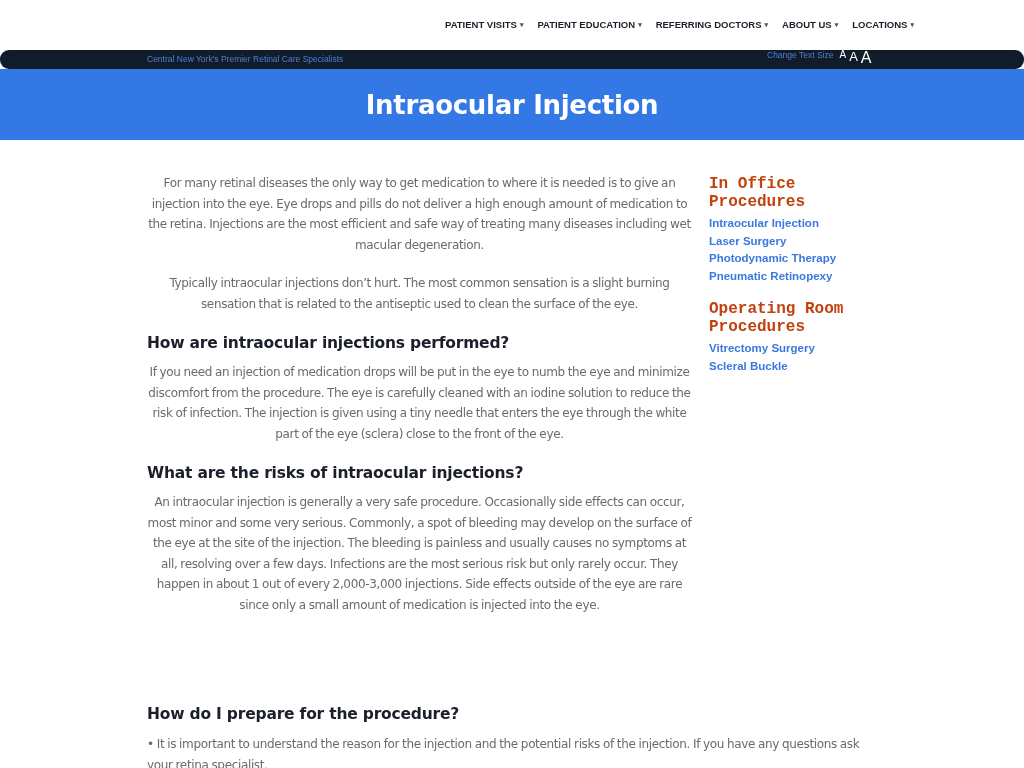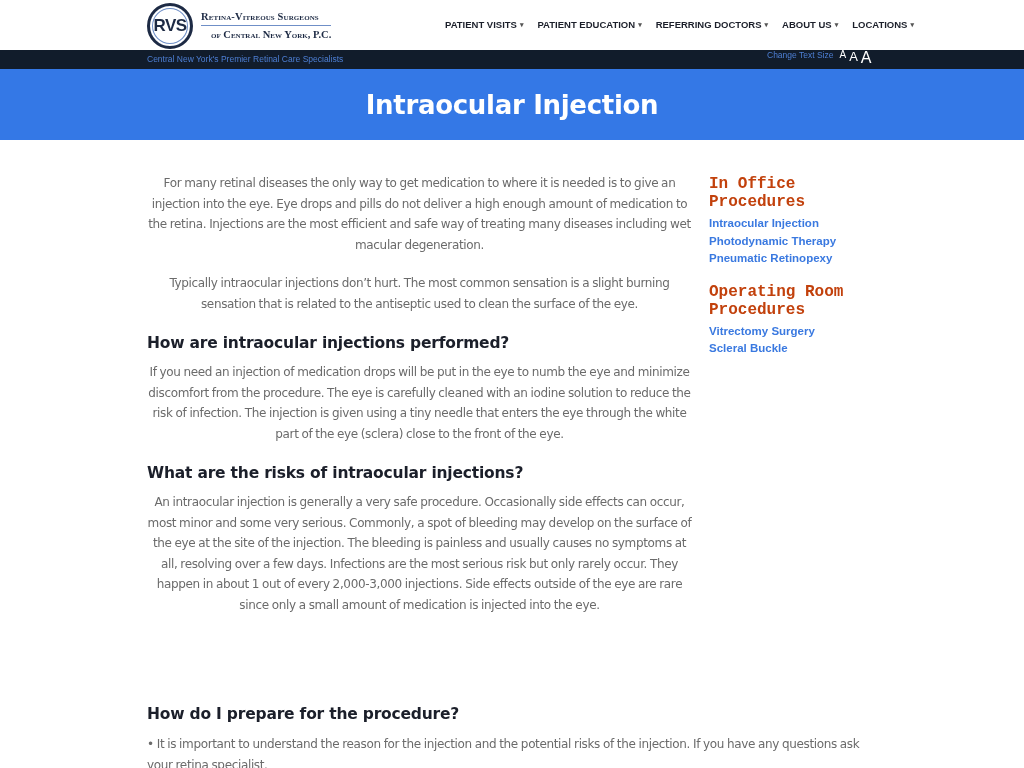--- a/index.html
+++ b/index.html
@@ -21,21 +21,21 @@
   .logo-line2 { font-size: 10.5px; font-variant: small-caps; line-height: 13px; padding-left: 10px; margin-top: 2px; }
 
   .nav { position: absolute; top: 19px; left: 445px; display: flex; }
   .nav-item {
     font-family: "Liberation Sans", sans-serif; font-weight: bold; font-size: 9.5px; color: #1b1f2a;
     margin-right: 14px; white-space: nowrap; cursor: pointer; display: flex; align-items: center;
   }
   .nav-item .caret { font-size: 7px; margin-left: 3px; color: #555; }
 
   
-  .tagbar { height: 19px; background: #111c2b; position: relative; }
+  .tagbar { height: 19px; background: #111c2b; position: relative; border-radius: 9px; }
   .tagline { position: absolute; left: 147px; top: 4px; font-size: 8.5px; color: #4d7fd4; font-family: "Liberation Sans", sans-serif; }
   .textsize { position: absolute; left: 767px; top: 0; height: 19px; display: flex; padding-bottom: 3px; }
   .textsize-label { font-size: 8.5px; color: #4d7fd4; font-family: "Liberation Sans", sans-serif; margin-right: 6px; }
   .ts-btn { color: #ffffff; font-family: "Liberation Sans", sans-serif; margin-right: 3px; cursor: pointer; line-height: 1; }
   .ts-small { font-size: 10px; }
   .ts-med { font-size: 13px; }
   .ts-large { font-size: 16px; }
 
   
   .hero { height: 71px; background: #3478e6; display: flex; align-items: center; justify-content: center; }
@@ -52,27 +52,20 @@
 
   .sidebar { position: absolute; left: 709px; top: 35px; width: 180px; }
   .sb-heading { font-family: Liberation Mono, monospace; font-weight: bold; font-size: 16px; color: #c2410c; margin-bottom: 4px; }
   .sb-link { display: block; font-family: "Liberation Sans", sans-serif; font-weight: bold; font-size: 11.5px; color: #3a79e0; line-height: 17.5px; text-decoration: none; cursor: pointer; }
   .sb-group { margin-bottom: 15px; }
 </style>
 </head>
 <body>
 
 <header class="header">
-  <div class="logo">
-    <div class="logo-circle">RVS</div>
-    <div class="logo-text">
-      <div class="logo-line1">Retina-Vitreous Surgeons</div>
-      <div class="logo-line2">of Central New York, P.C.</div>
-    </div>
-  </div>
   <nav class="nav">
     <div class="nav-item">
       <span>PATIENT VISITS</span>
       <span class="caret">▾</span>
     </div>
     <div class="nav-item">
       <span>PATIENT EDUCATION</span>
       <span class="caret">▾</span>
     </div>
     <div class="nav-item">
@@ -116,20 +109,21 @@
 
   <section class="wide">
     <h2>How do I prepare for the procedure?</h2>
     <p>• It is important to understand the reason for the injection and the potential risks of the injection. If you have any questions ask your retina specialist.</p>
   </section>
 
   <aside class="sidebar">
     <div class="sb-group">
       <div class="sb-heading">In Office Procedures</div>
       <a class="sb-link">Intraocular Injection</a>
+      <a class="sb-link">Laser Surgery</a>
       <a class="sb-link">Photodynamic Therapy</a>
       <a class="sb-link">Pneumatic Retinopexy</a>
     </div>
     <div class="sb-group">
       <div class="sb-heading">Operating Room Procedures</div>
       <a class="sb-link">Vitrectomy Surgery</a>
       <a class="sb-link">Scleral Buckle</a>
     </div>
   </aside>
 </div>

